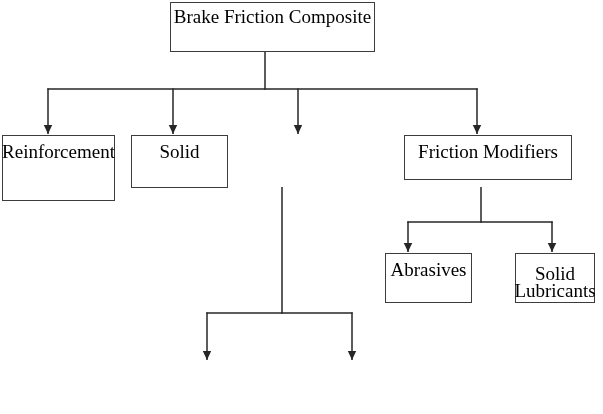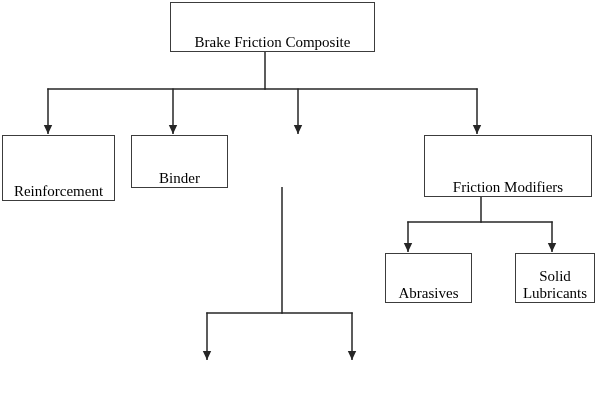--- a/index.html
+++ b/index.html
@@ -29,32 +29,32 @@
     fill: var(--connector, #262626);
     stroke: none;
   }
   .node {
     position: absolute;
     box-sizing: border-box;
     background: var(--background, #ffffff);
     border: 1.4px solid var(--box-border, #3c3c3c);
     display: flex;
     justify-content: center;
-    align-items: flex-end;
+    align-items: flex-start;
     text-align: center;
     padding-top: 7px;
-    font-size: 15px;
+    font-size: 19px;
     line-height: 17px;
     color: var(--text, #000000);
   }
   #node-root              { left:170px; top:2px;   width:205px; height:50px; border-width:1.7px; padding-top:5px; }
   #node-reinforcement     { left:2px;   top:135px; width:113px; height:66px; }
   #node-binder            { left:131px; top:135px; width:97px;  height:53px; }
   #node-fillers           { left:252px; top:135px; width:86px;  height:53px; }
-  #node-friction-modifiers{ left:424px; top:135px; width:168px; height:62px; }
+  #node-friction-modifiers{ left:404px; top:135px; width:168px; height:45px; }
   #node-abrasives         { left:385px; top:253px; width:87px;  height:50px; }
   #node-solid-lubricants  { left:515px; top:253px; width:80px;  height:50px; padding-top:11px; }
   #node-functional        { left:171px; top:361px; width:87px;  height:51px; }
   #node-inert             { left:308px; top:361px; width:87px;  height:51px; }
 </style>
 </head>
 <body>
 
 <div id="canvas">
 
@@ -85,21 +85,21 @@
 
   <div class="node" id="node-root">
     <span>Brake Friction Composite</span>
   </div>
 
   <div class="node" id="node-reinforcement">
     <span>Reinforcement</span>
   </div>
 
   <div class="node" id="node-binder">
-    <span>Binder</span>
+    <span>Solid</span>
   </div>
 
 
   <div class="node" id="node-friction-modifiers">
     <span>Friction Modifiers</span>
   </div>
 
   <div class="node" id="node-abrasives">
     <span>Abrasives</span>
   </div>

